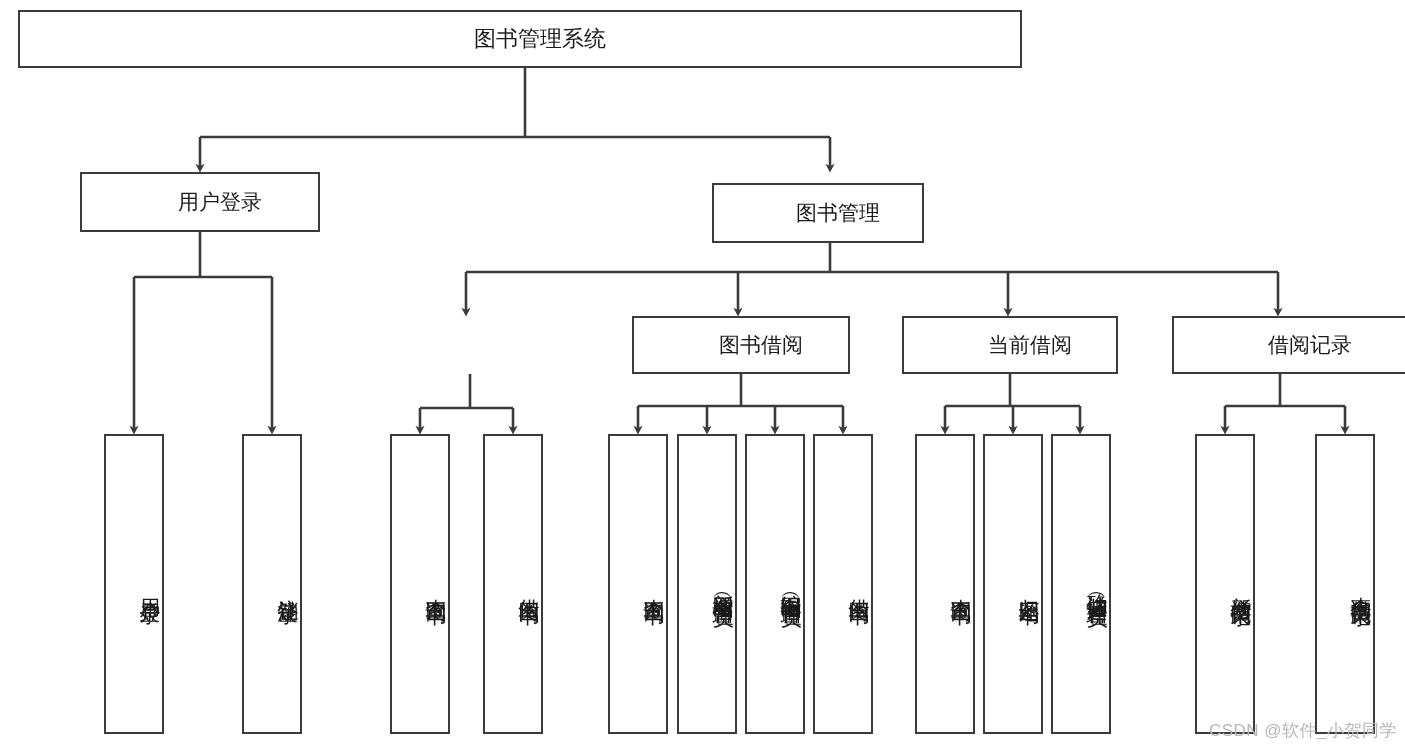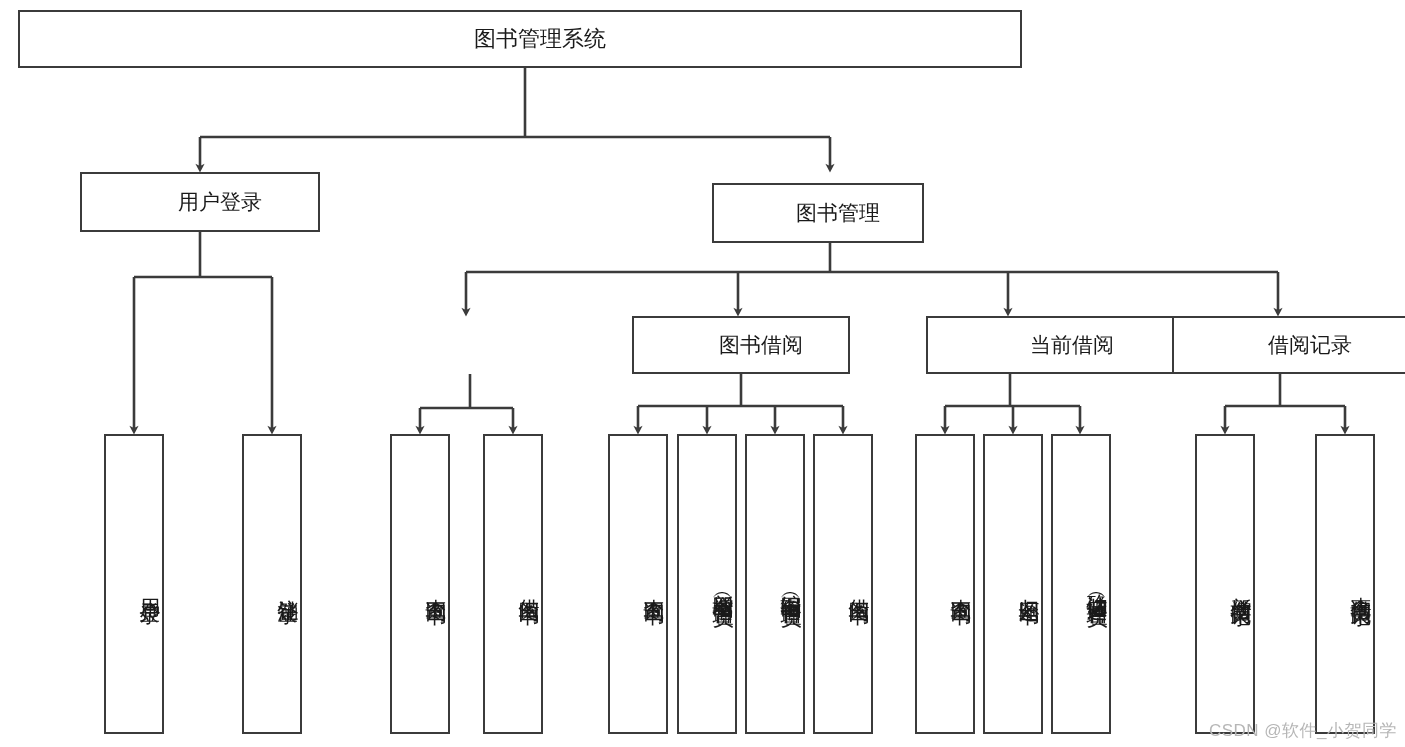--- a/index.html
+++ b/index.html
@@ -133,21 +133,21 @@
   <div class="node h" style="left:80px; top:172px; width:240px; height:60px;">
     <span class="lbl">用户登录</span>
   </div>
   <div class="node h" style="left:712px; top:183px; width:212px; height:60px;">
     <span class="lbl">图书管理</span>
   </div>
 
   <div class="node h" style="left:632px; top:316px; width:218px; height:58px;">
     <span class="lbl">图书借阅</span>
   </div>
-  <div class="node h" style="left:902px; top:316px; width:252px; height:58px;margin-left:24px;">
+  <div class="node h" style="left:902px; top:316px; width:216px; height:58px;">
     <span class="lbl">当前借阅</span>
   </div>
   <div class="node h" style="left:1172px; top:316px; width:236px; height:58px;">
     <span class="lbl">借阅记录</span>
   </div>
 
   <div class="node leaf" style="left:104px; top:434px; width:60px; height:300px;">
     <span class="lbl">用户登录</span>
   </div>
   <div class="node leaf" style="left:242px; top:434px; width:60px; height:300px;">

